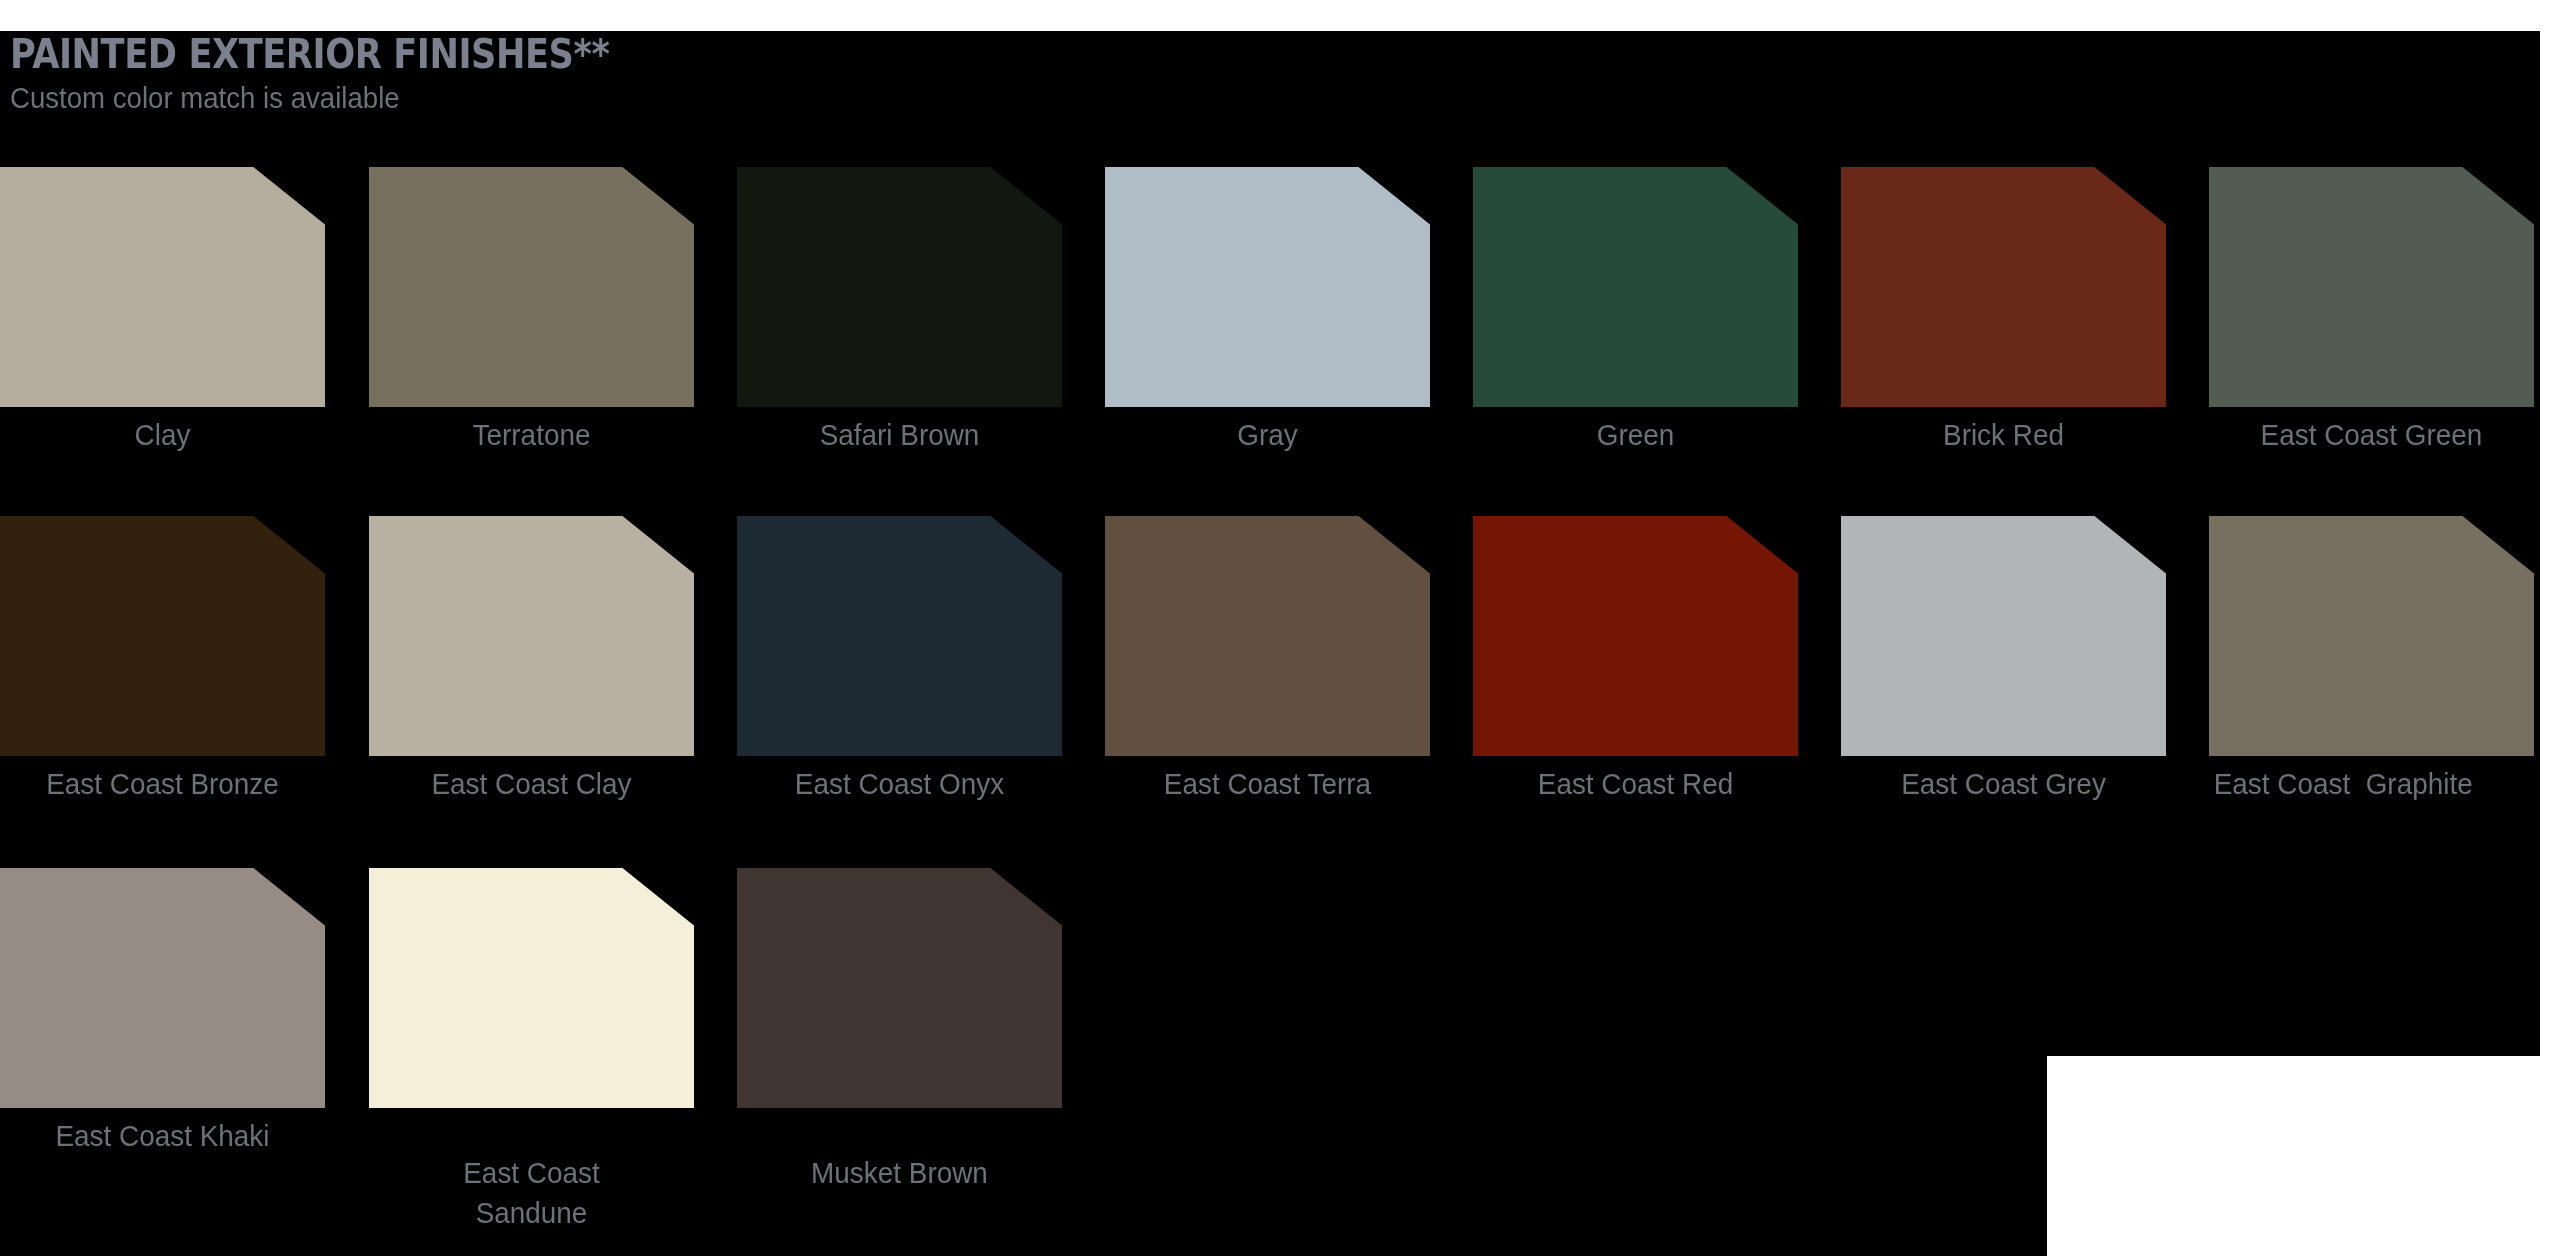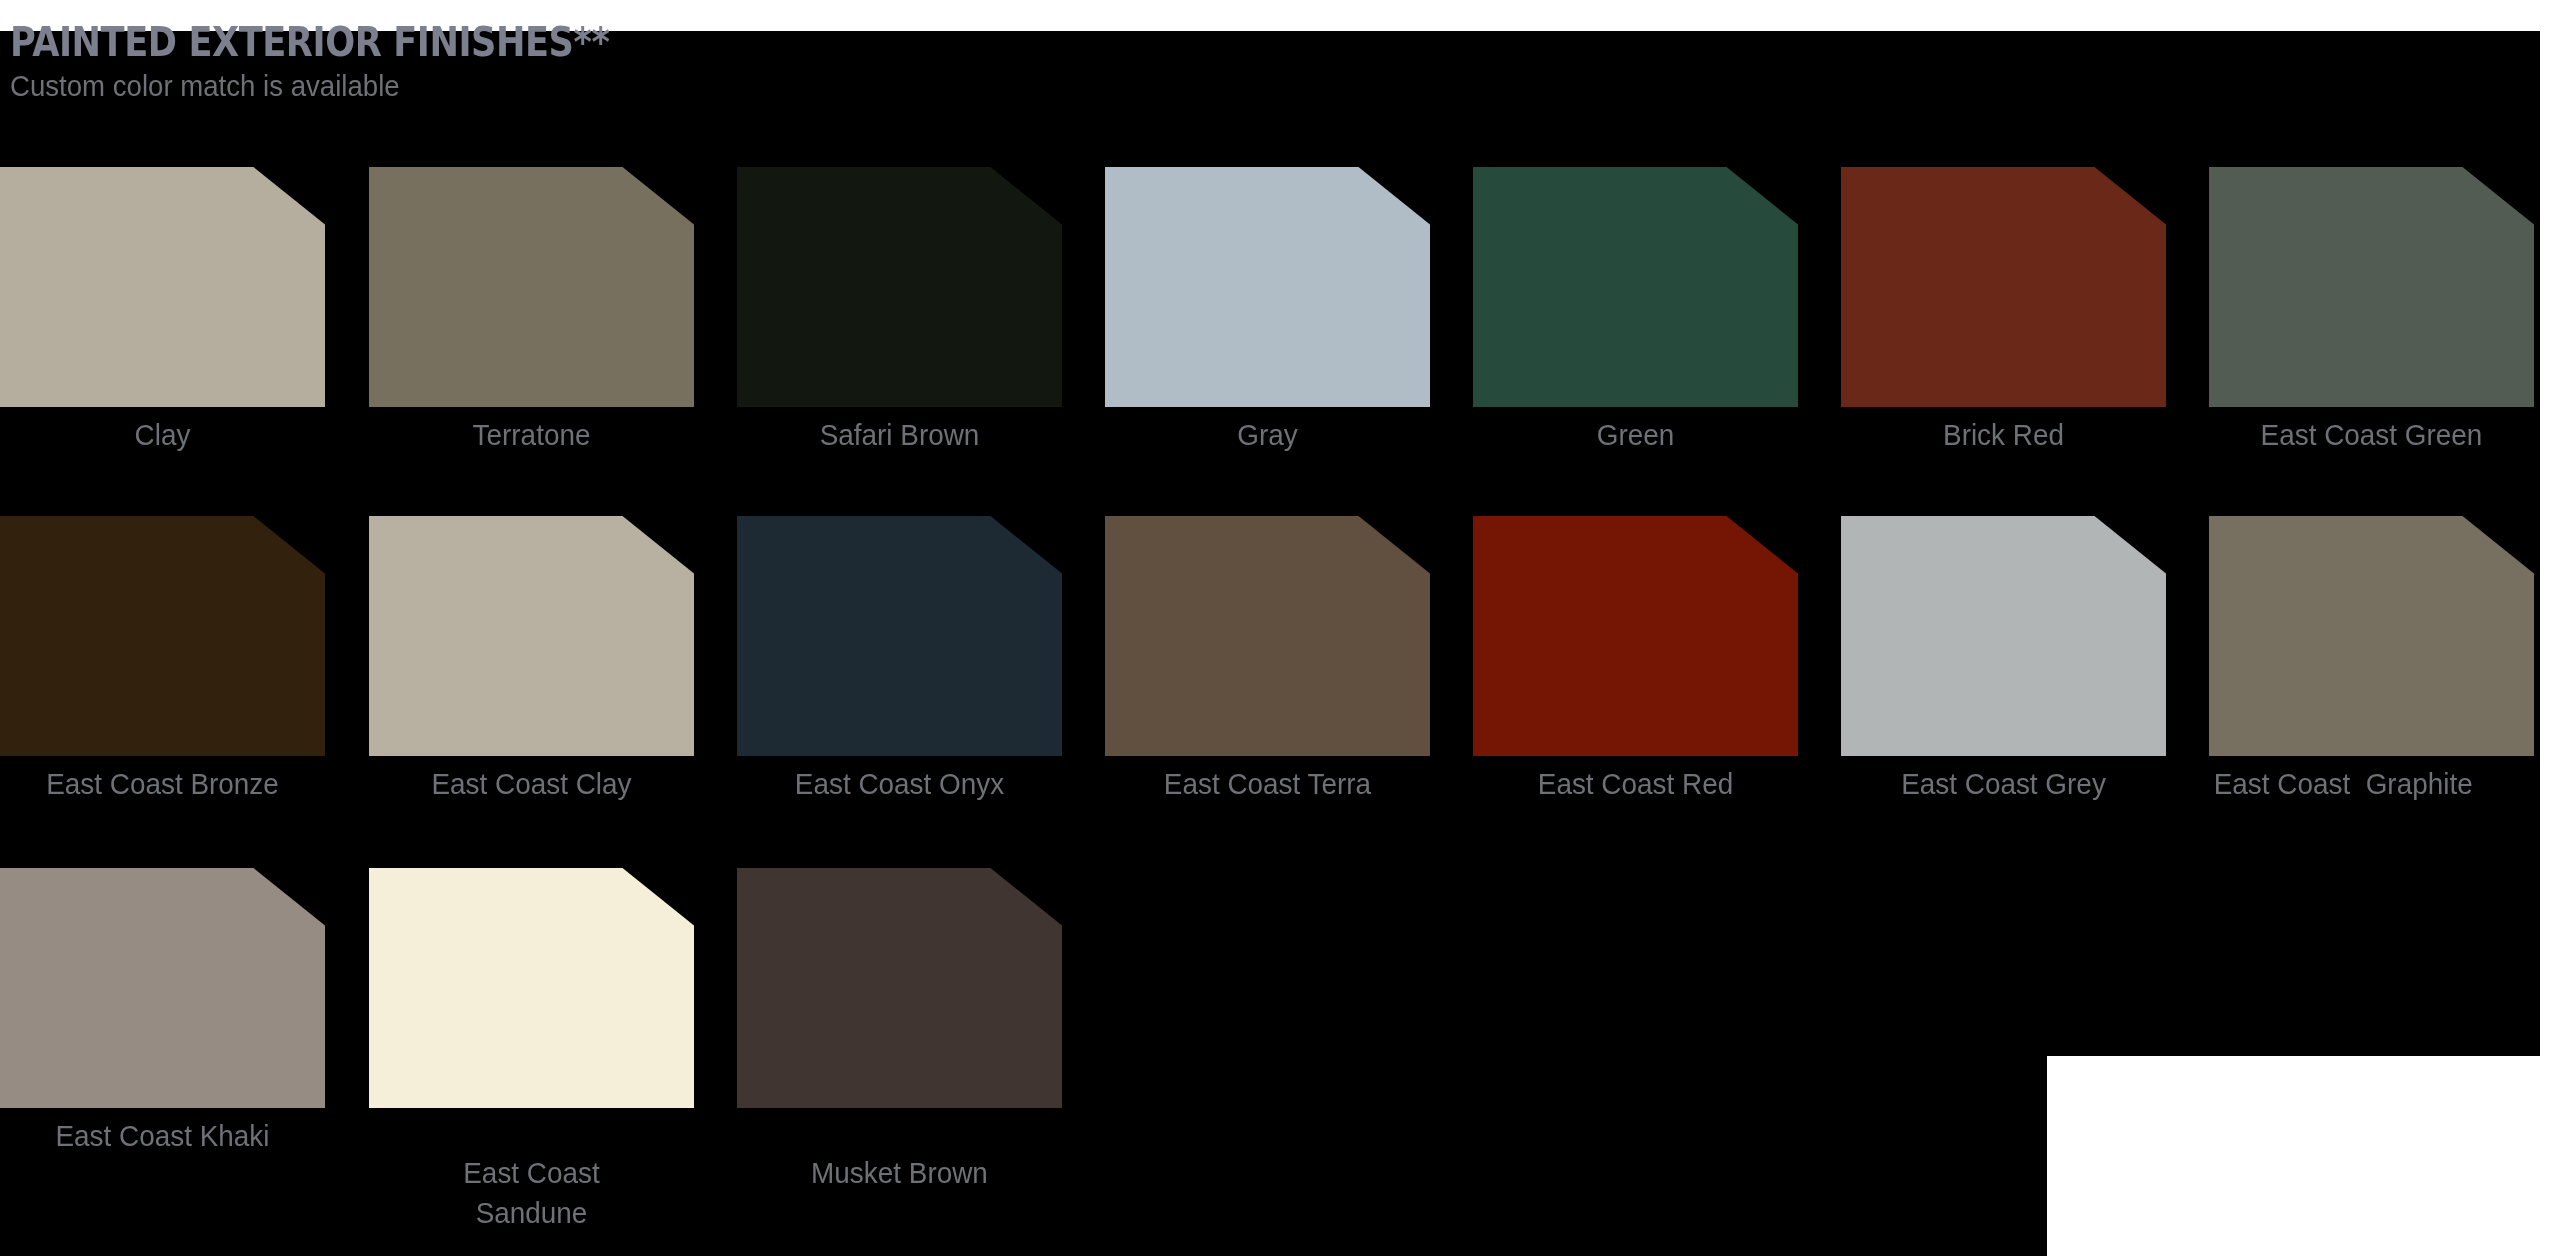--- a/index.html
+++ b/index.html
@@ -22,21 +22,21 @@
   
   .white-cut{
     position:absolute;
     left:2047px; top:1056px;
     width:529px; height:201px;
     background:#ffffff;
   }
 
   .header{
     position:absolute;
-    left:10px; top:21px;
+    left:10px; top:33px;
     width:1199px;
   }
   .title{
     font-family:"DejaVu Sans", sans-serif;
     font-weight:bold;
     font-size:40px;
     line-height:42px;
     letter-spacing:-0.5px;
     color:#7c808e;
     transform:scaleX(0.88);

